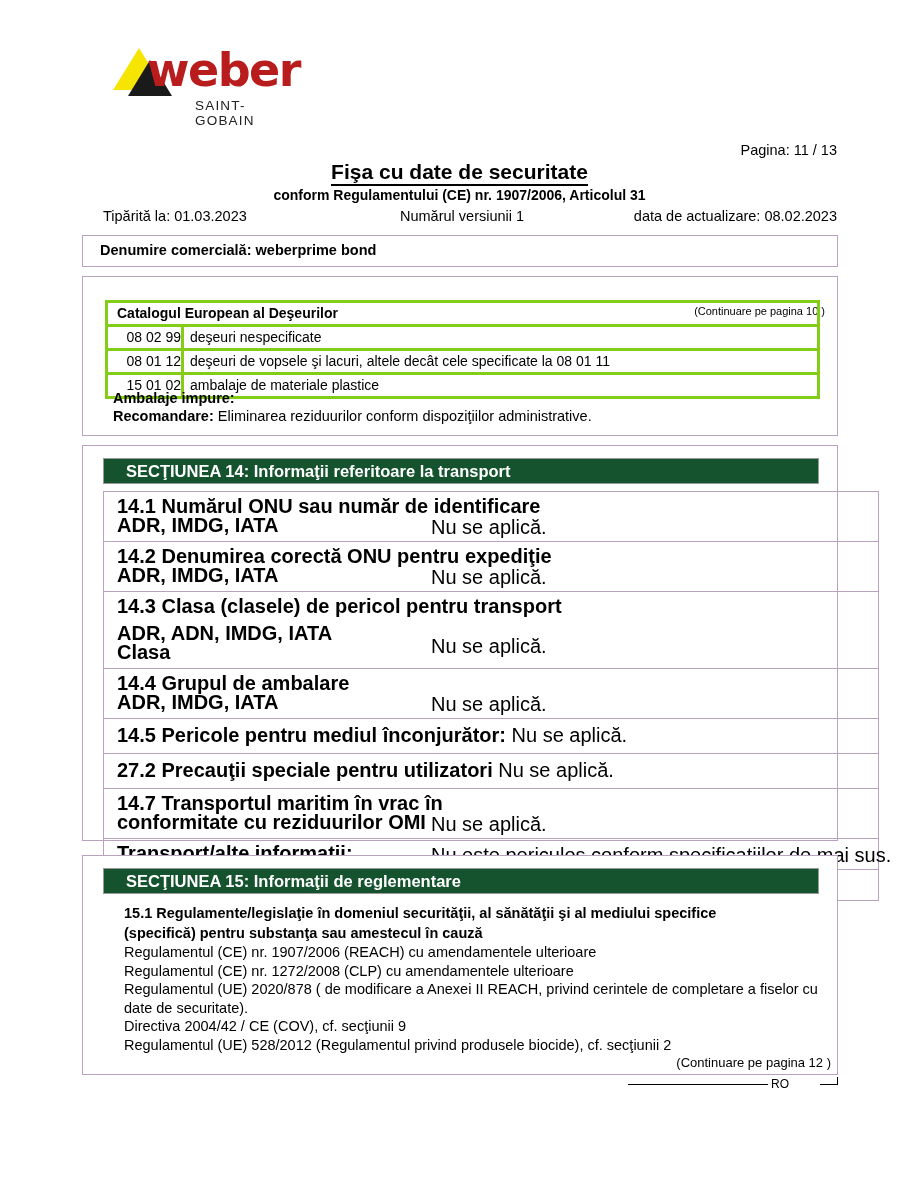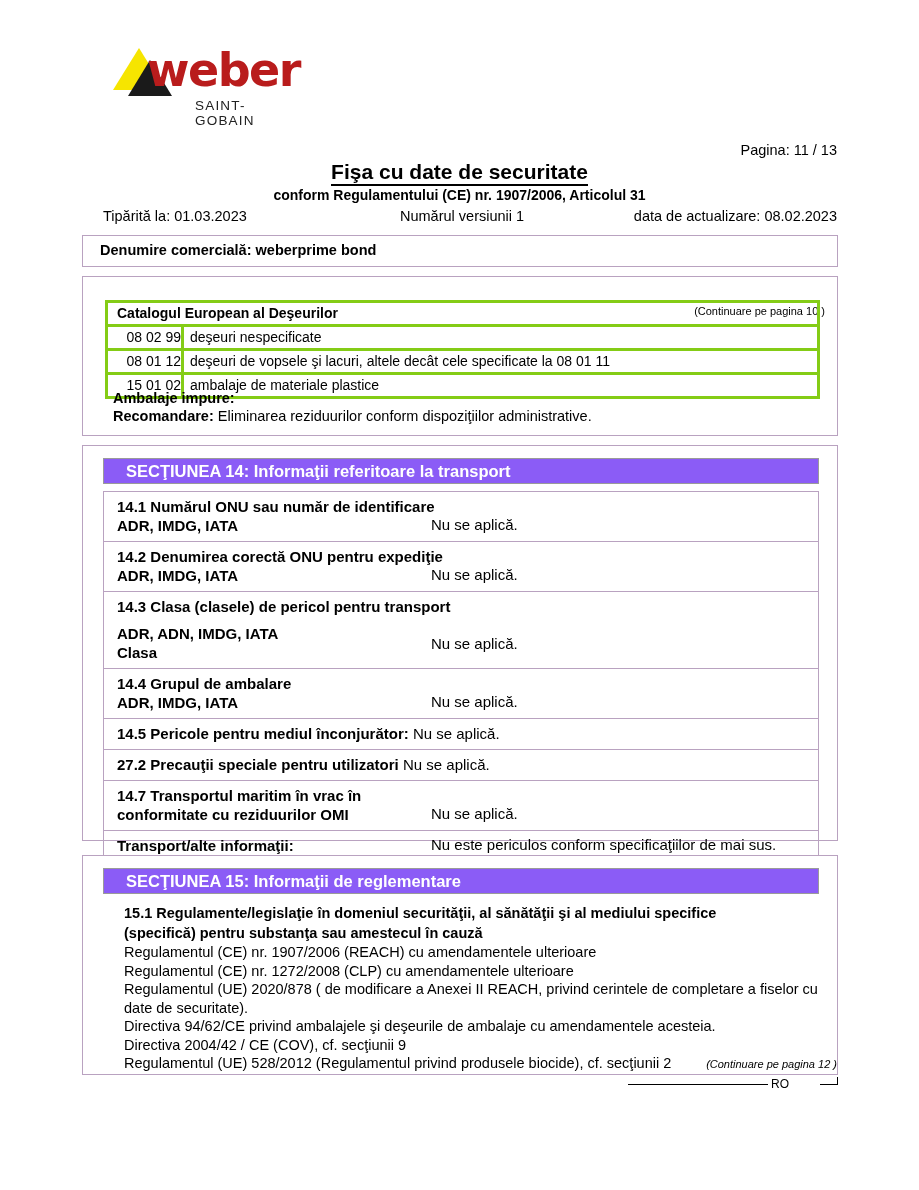--- a/index.html
+++ b/index.html
@@ -141,38 +141,38 @@
   .waste-foot .b { font-weight: bold; }
 
   
   #box-sec14 { left: 82px; top: 445px; width: 756px; height: 396px; }
   #box-sec15 { left: 82px; top: 855px; width: 756px; height: 220px; }
 
   .sec-bar {
     position: absolute;
     left: 20px; top: 12px;
     width: 716px; height: 26px;
-    background: #8b5cf6;
+    background: #14532d;
     border: 1px solid #9a9a9a;
   }
   .sec-bar .t {
     position: absolute;
     left: 22px; top: 3px;
     color: #ffffff;
     font-size: 16.5px;
     font-weight: bold;
   }
 
   
   .s14 {
     position: absolute;
     left: 20px; top: 45px;
-    width: 716px;
+    width: 776px;
     border-collapse: collapse;
-    font-size: 15px;
+    font-size: 20px;
   }
   .s14 > tbody > tr > td {
     border: 1px solid #b9a2c0;
     padding: 5px 0 6px 0;
     vertical-align: top;
   }
   .s14 .pad { padding-left: 13px; }
   .row-inner { position: relative; width: 100%; }
   .row-inner .lbl { font-weight: bold; line-height: 19px; }
   .row-inner .val {
@@ -197,23 +197,22 @@
   .s15-head {
     font-weight: bold;
     text-align: justify;
     text-align-last: left;
     margin-bottom: 1px;
   }
   .s15-line { }
 
   .cont-bottom {
     position: absolute;
-    right: 0; bottom: 4px;
-    font-size: 11px;
-    font-style: italic;
+    right: 6px; bottom: 4px;
+    font-size: 13px;
   }
 
   
   .footer-rule {
     position: absolute;
     left: 628px; top: 1077px;
     width: 210px; height: 14px;
   }
   .footer-rule .line-l {
     position: absolute;
@@ -384,21 +383,20 @@
   <div class="sec-bar">
     <div class="t">SECŢIUNEA 15: Informaţii de reglementare</div>
   </div>
 
   <div class="s15-body">
     <div class="s15-head">15.1 Regulamente/legislaţie în domeniul securităţii, al sănătăţii şi al mediului specifice</div>
     <div class="s15-head" style="text-align:left">(specifică) pentru substanţa sau amestecul în cauză</div>
     <div class="s15-line">Regulamentul (CE) nr. 1907/2006 (REACH) cu amendamentele ulterioare</div>
     <div class="s15-line">Regulamentul (CE) nr. 1272/2008 (CLP) cu amendamentele ulterioare</div>
     <div class="s15-line">Regulamentul (UE) 2020/878 ( de modificare a Anexei II REACH, privind cerintele de completare a fiselor cu date de securitate).</div>
-    <div class="s15-line">Directiva 94/62/CE privind ambalajele şi deşeurile de ambalaje cu amendamentele acesteia.</div>
     <div class="s15-line">Directiva 2004/42 / CE (COV), cf. secţiunii 9</div>
     <div class="s15-line">Regulamentul (UE) 528/2012 (Regulamentul privind produsele biocide), cf. secţiunii 2</div>
   </div>
 
   <div class="cont-bottom">(Continuare pe pagina 12 )</div>
 </div>
 
 <div class="footer-rule">
   <div class="line-l"></div>
   <div class="ro">RO</div>

